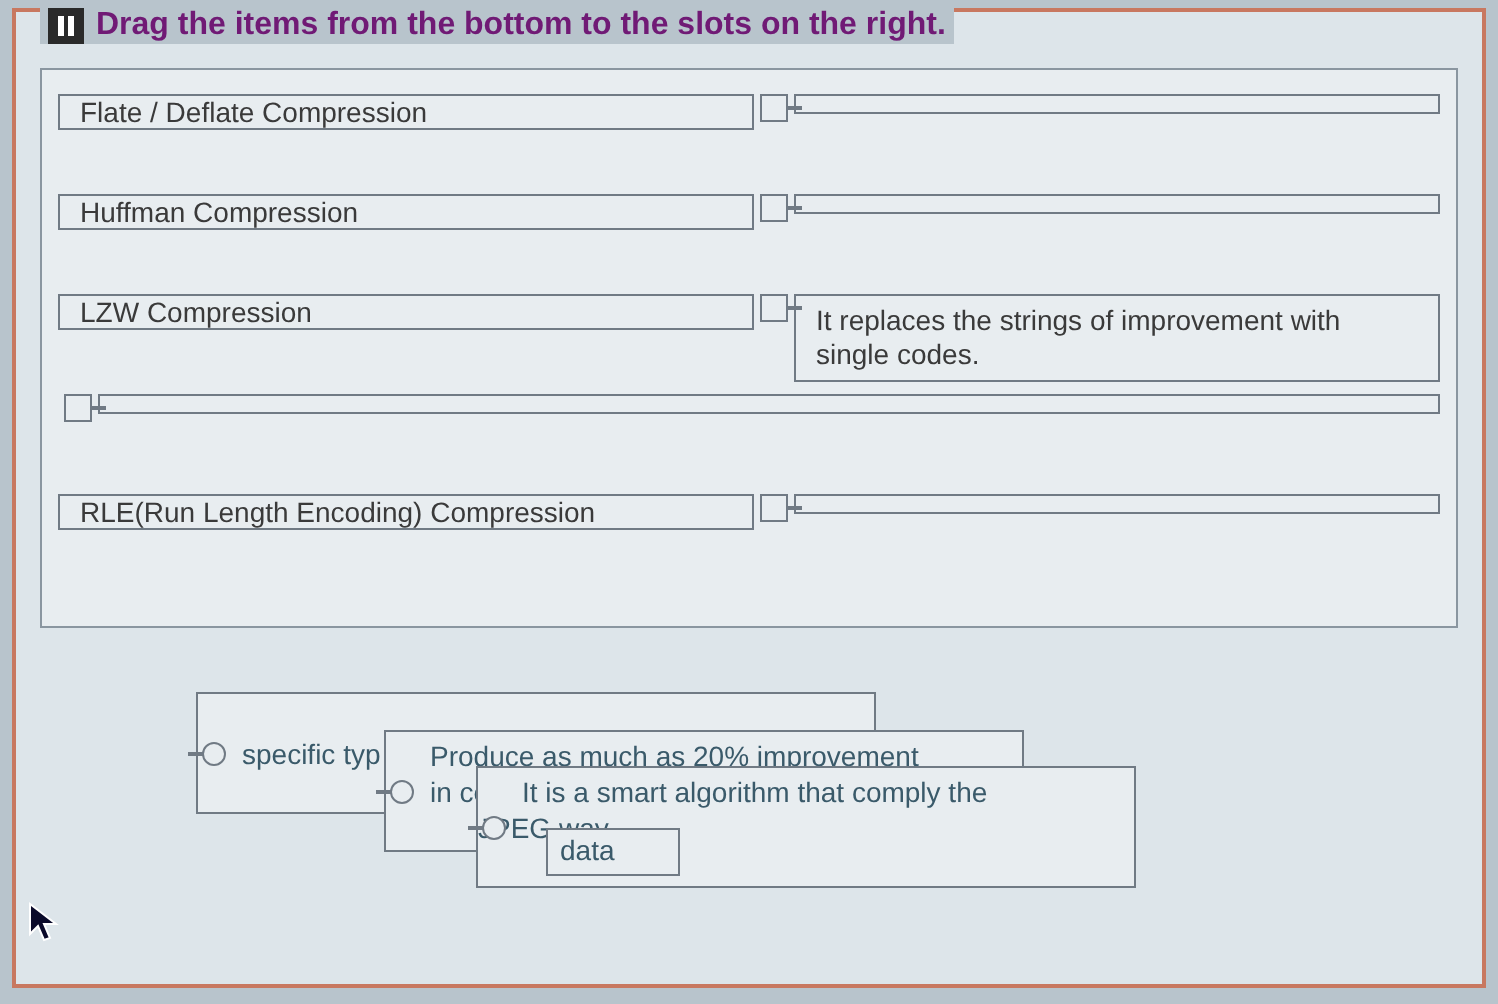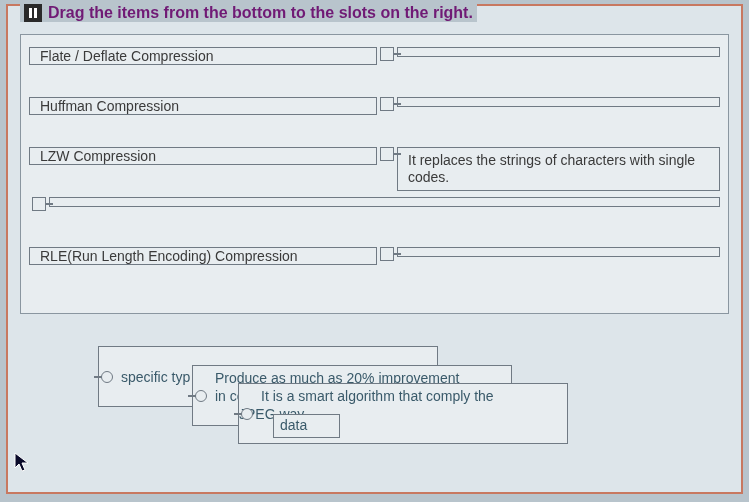--- a/index.html
+++ b/index.html
@@ -186,21 +186,21 @@
     </div>
 
     <div class="row">
       <div class="label-box">
           <span>LZW Compression</span>
         </div>
       <div class="connector">
           <div class="socket"></div>
         </div>
       <div class="slot-box">
-          <span>It replaces the strings of characters with single codes.</span>
+          <span>It replaces the strings of improvement with single codes.</span>
         </div>
     </div>
 
     <div class="row">
       <div class="connector">
           <div class="socket"></div>
         </div>
       <div class="slot-box">
           <span></span>
         </div>

